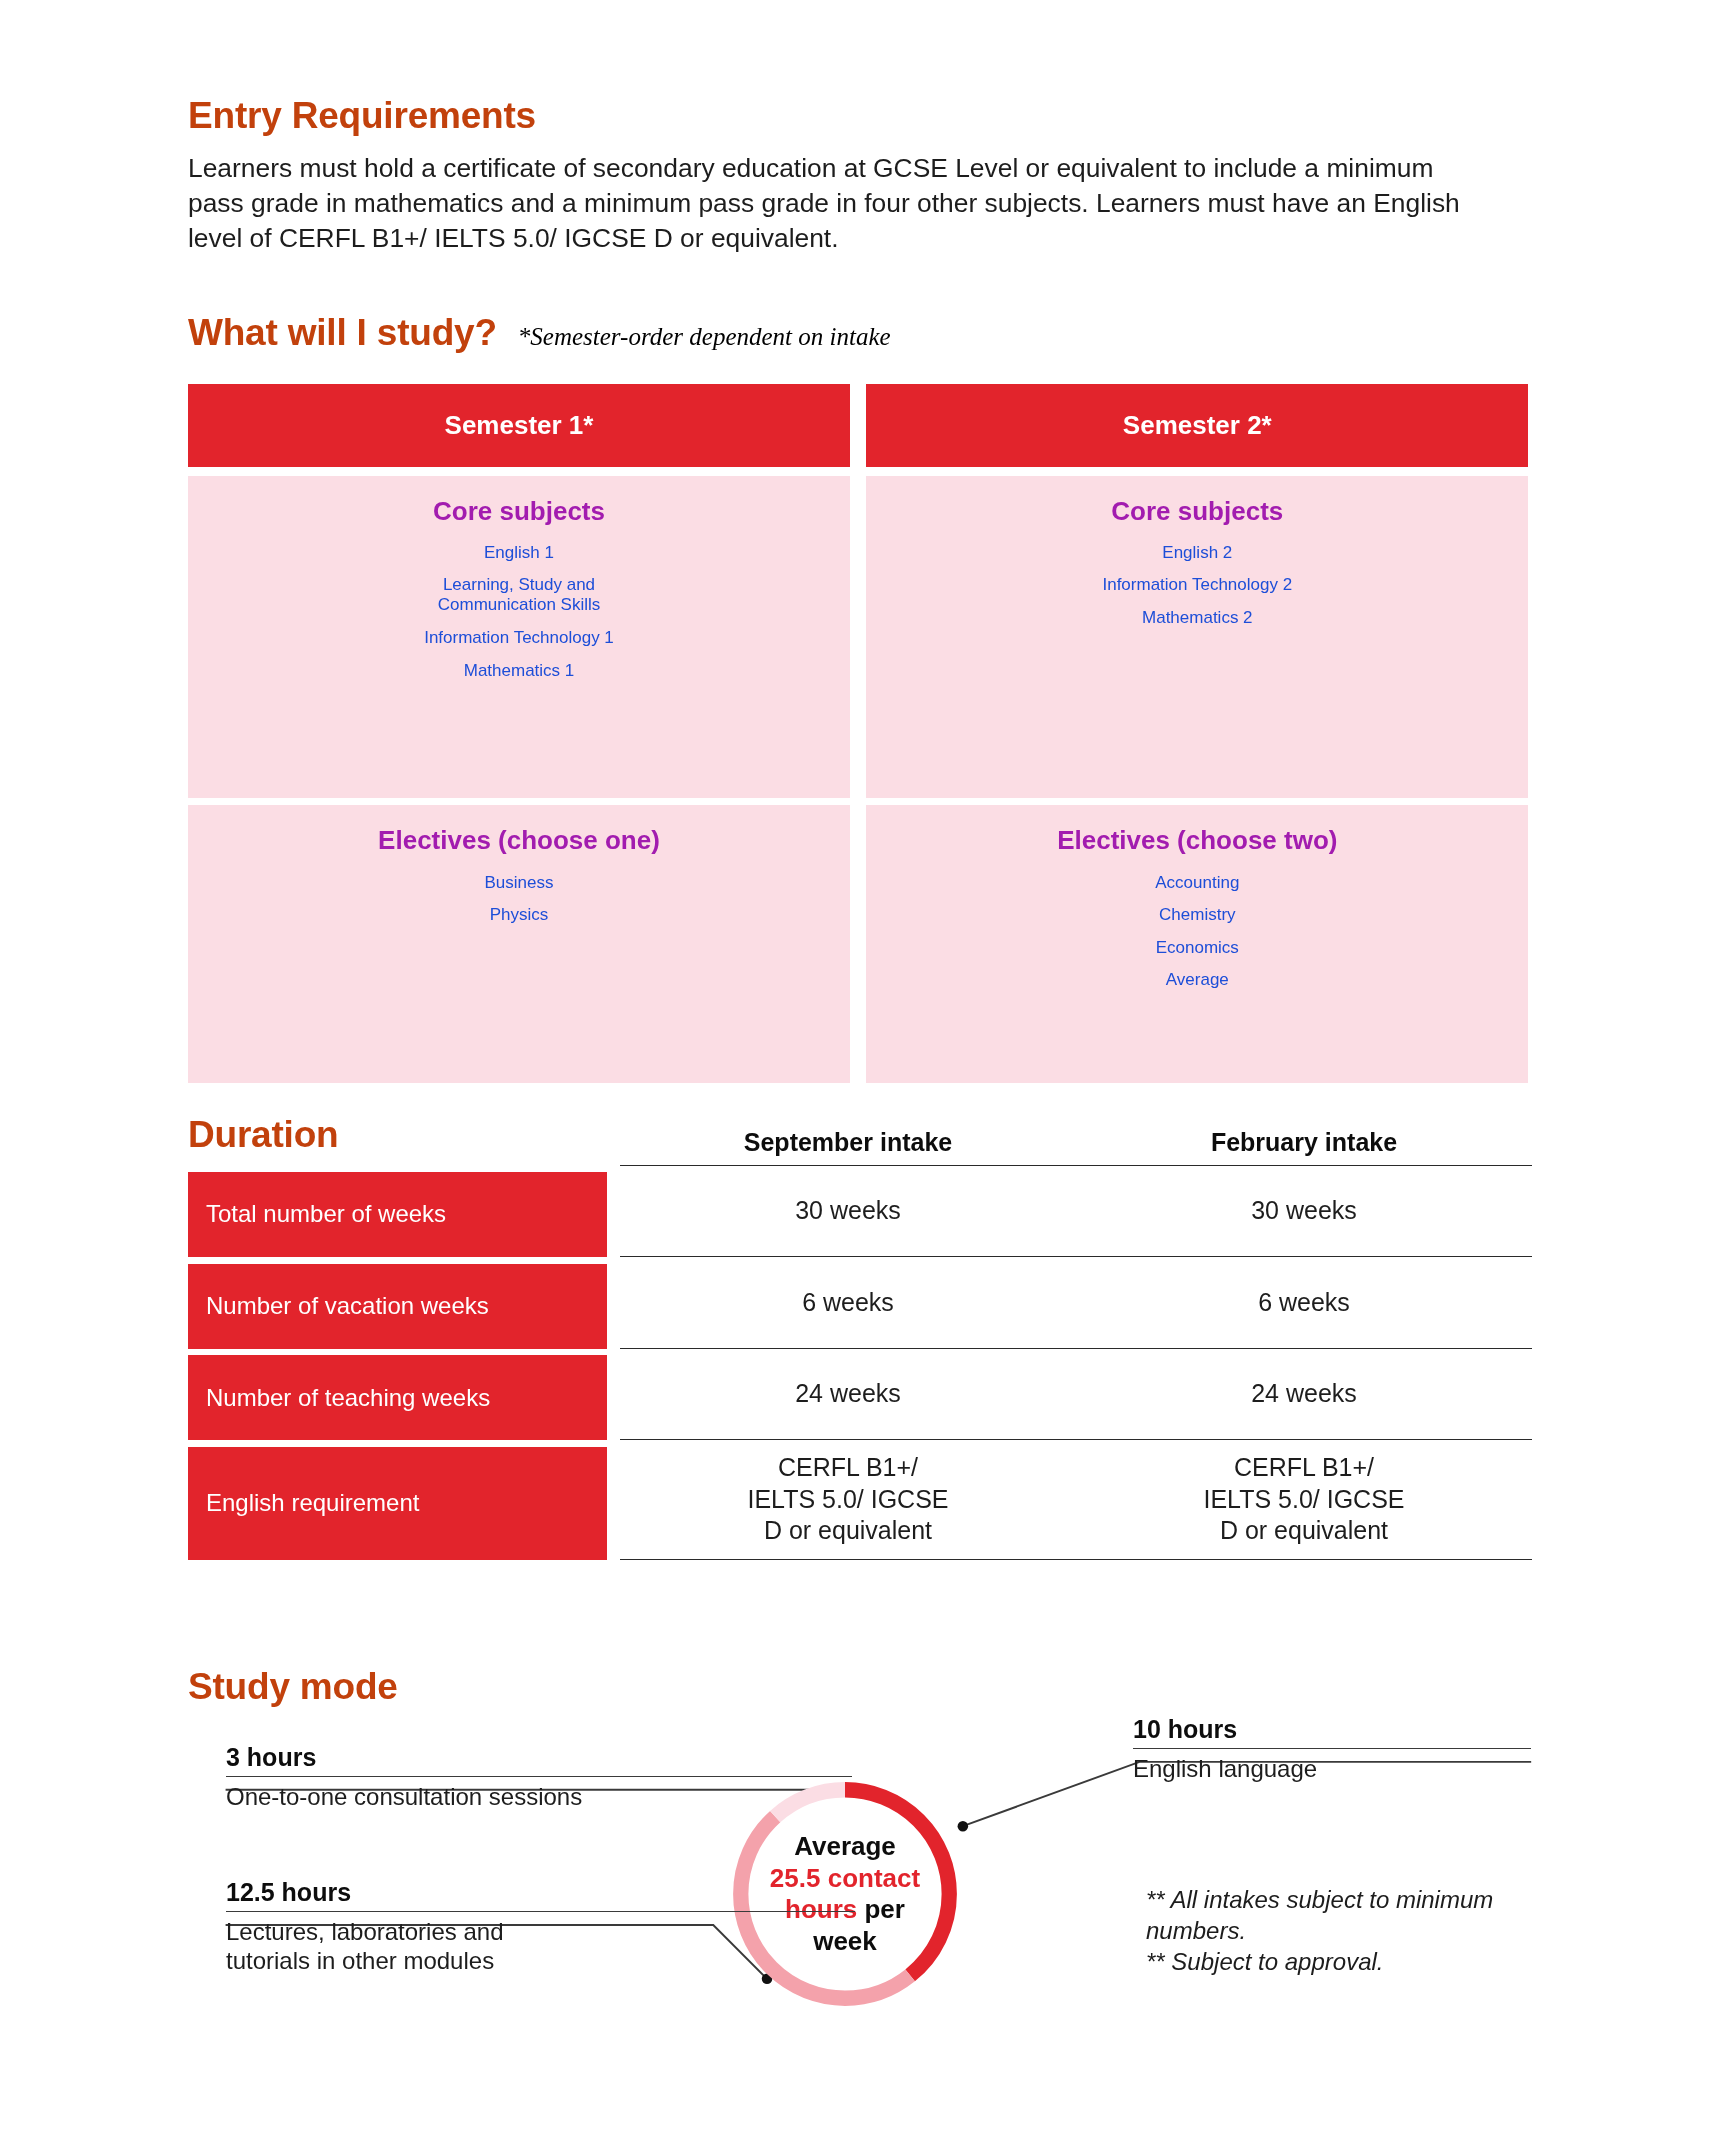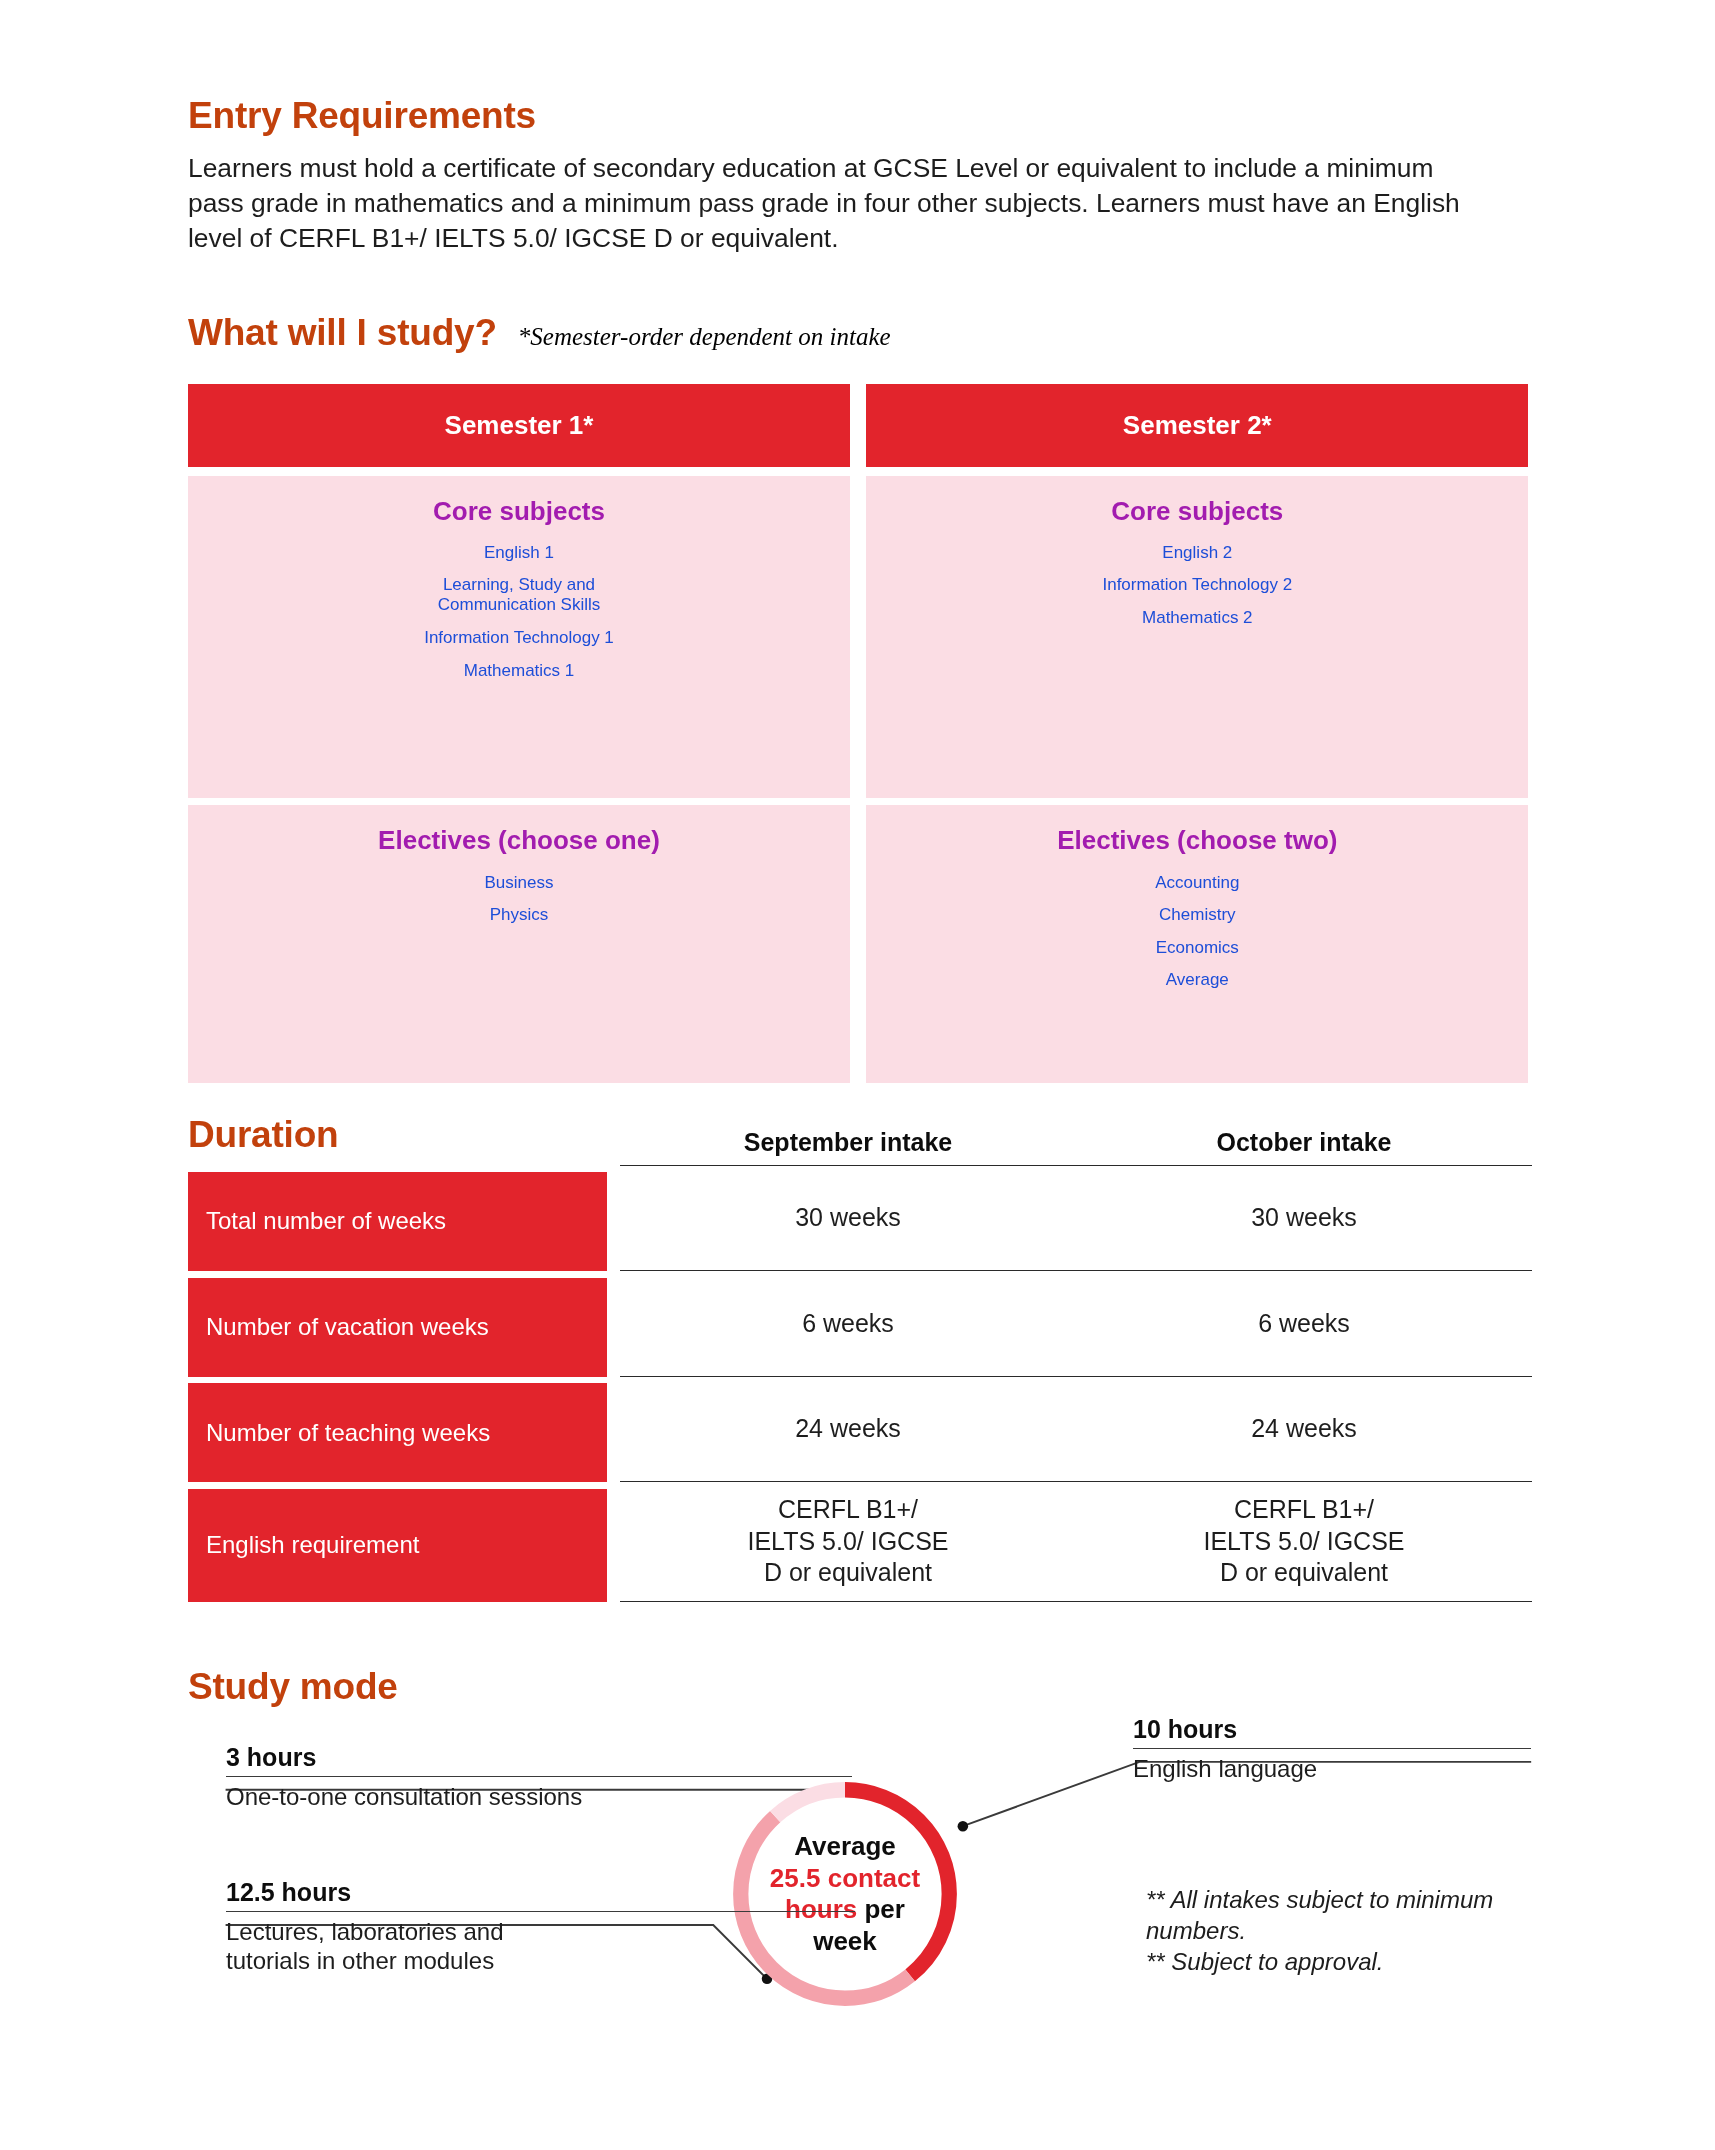--- a/index.html
+++ b/index.html
@@ -101,21 +101,21 @@
   .dur-row { display: flex; margin-bottom: 6.7px; }
   .dur-label {
     width: 419px;
     background: #e2242c;
     color: #ffffff;
     font-size: 24px;
     line-height: 1.26;
     padding: 16.3px 18px;
     display: flex; align-items: center;
   }
-  .dur-label.tall  { height: 99px; }
+  .dur-label.tall  { height: 85px; }
   .dur-label.tallest { height: 113px; }
   .dur-values {
     flex: 1;
     display: grid; grid-template-columns: 1fr 1fr;
     margin-left: 13px;
     border-top: 1.4px solid #2a2a2a;
     border-bottom: 1.4px solid #2a2a2a;
     margin-top: -6.7px;
   }
   .dur-row:not(:first-child) .dur-values { border-top: none; }
@@ -218,21 +218,21 @@
         <div class="subject">Average</div>
       </div>
     </div>
 
   </div>
 
   <h1 id="duration-head" class="section-title">Duration</h1>
 
   <div id="duration-cols">
     <div class="dur-col-head">September intake</div>
-    <div class="dur-col-head">October intake</div>
+    <div class="dur-col-head">February intake</div>
   </div>
 
   <div id="duration-table">
 
     <div class="dur-row">
       <div class="dur-label tall">Total number of weeks</div>
       <div class="dur-values">
         <div class="dur-val">30 weeks</div>
         <div class="dur-val">30 weeks</div>
       </div>

